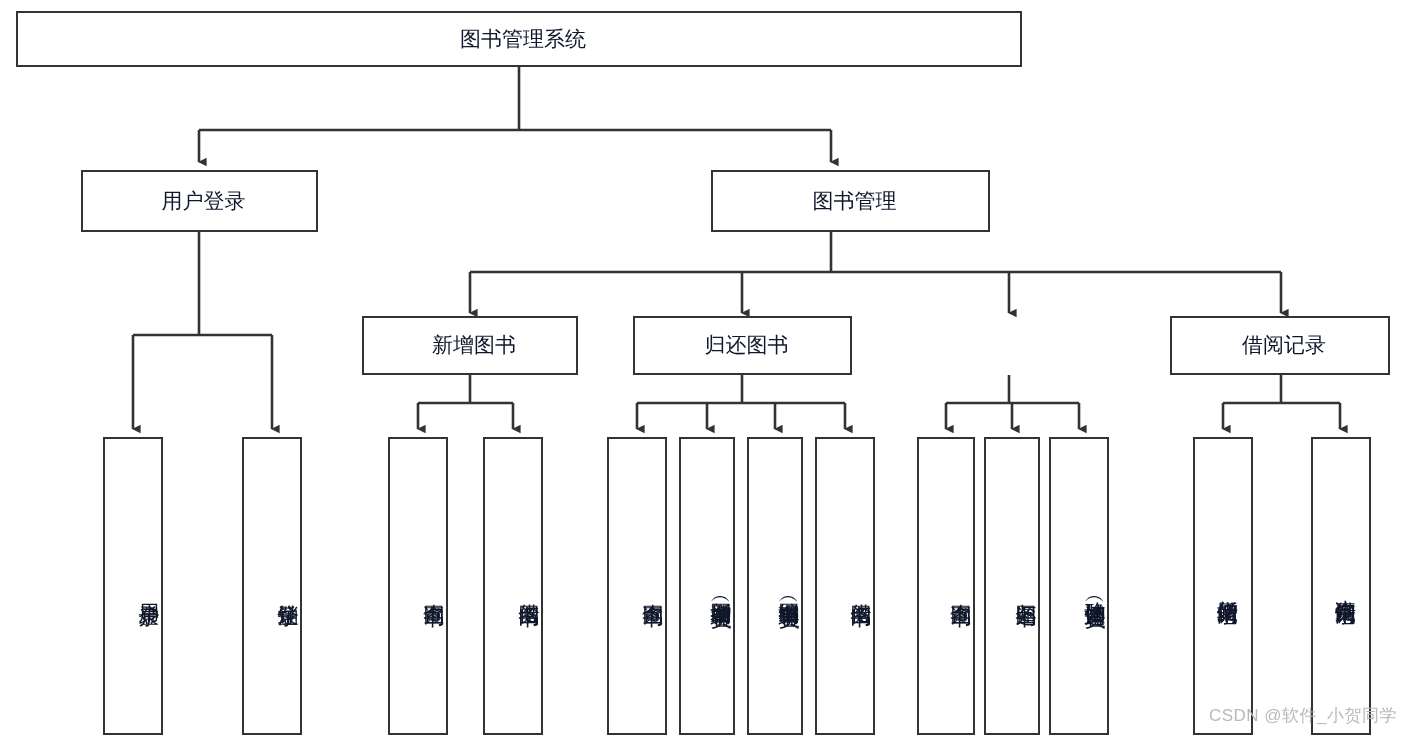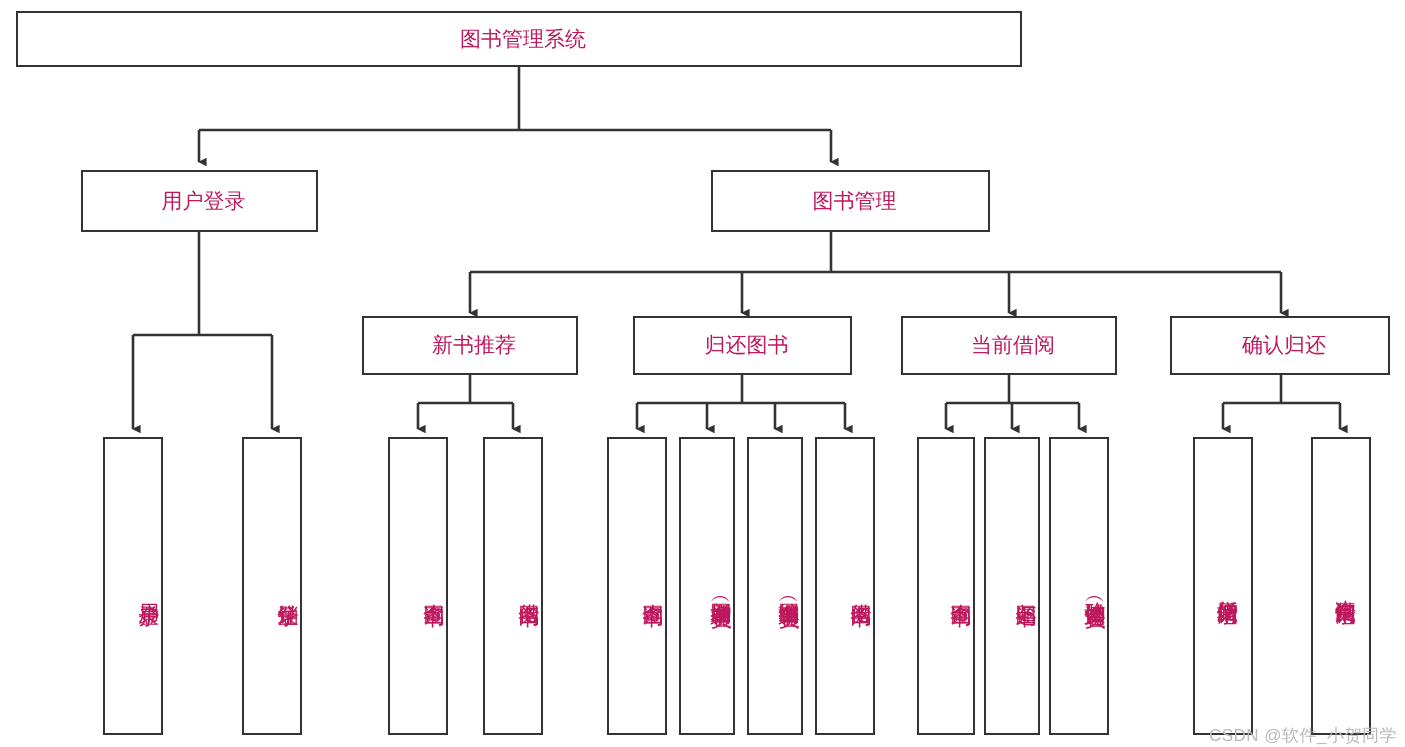--- a/index.html
+++ b/index.html
@@ -22,21 +22,21 @@
     left: 0;
     top: 0;
     width: 1405px;
     height: 747px;
   }
   .node {
     position: absolute;
     box-sizing: border-box;
     border: 2.5px solid #333333;
     background: #ffffff;
-    color: #be185d;
+    color: #0f172a;
     display: flex;
     align-items: center;
     justify-content: center;
     text-align: center;
     line-height: 1.18;
     padding-left: 8px;
   }
   .node.h {
     font-size: 21px;
   }
@@ -49,21 +49,21 @@
     padding-top: 6px;
     letter-spacing: 1px;
   }
   .node.v.tall {
     align-items: center;
     padding-top: 0;
   }
   .watermark {
     position: absolute;
     right: 8px;
-    bottom: 0;
+    bottom: 20px;
     font-size: 17px;
     color: #b9b9b9;
     letter-spacing: 0.5px;
     white-space: nowrap;
     pointer-events: none;
   }
 </style>
 </head>
 <body>
 
@@ -125,30 +125,27 @@
   </div>
 
   <div class="node h" style="left:81px; top:170px; width:237px; height:62px;">
     <span>用户登录</span>
   </div>
   <div class="node h" style="left:711px; top:170px; width:279px; height:62px;">
     <span>图书管理</span>
   </div>
 
   <div class="node h" style="left:362px; top:316px; width:216px; height:59px;">
-    <span>新书推荐</span>
+    <span>新增图书</span>
   </div>
   <div class="node h" style="left:633px; top:316px; width:219px; height:59px;">
     <span>归还图书</span>
   </div>
-  <div class="node h" style="left:901px; top:316px; width:216px; height:59px;">
-    <span>当前借阅</span>
-  </div>
   <div class="node h" style="left:1170px; top:316px; width:220px; height:59px;">
-    <span>确认归还</span>
+    <span>借阅记录</span>
   </div>
 
   <div class="node v" style="left:103px; top:437px; width:60px; height:298px;">
     <span>用户登录</span>
   </div>
   <div class="node v" style="left:242px; top:437px; width:60px; height:298px;">
     <span>注销登录</span>
   </div>
 
   <div class="node v" style="left:388px; top:437px; width:60px; height:298px;">

